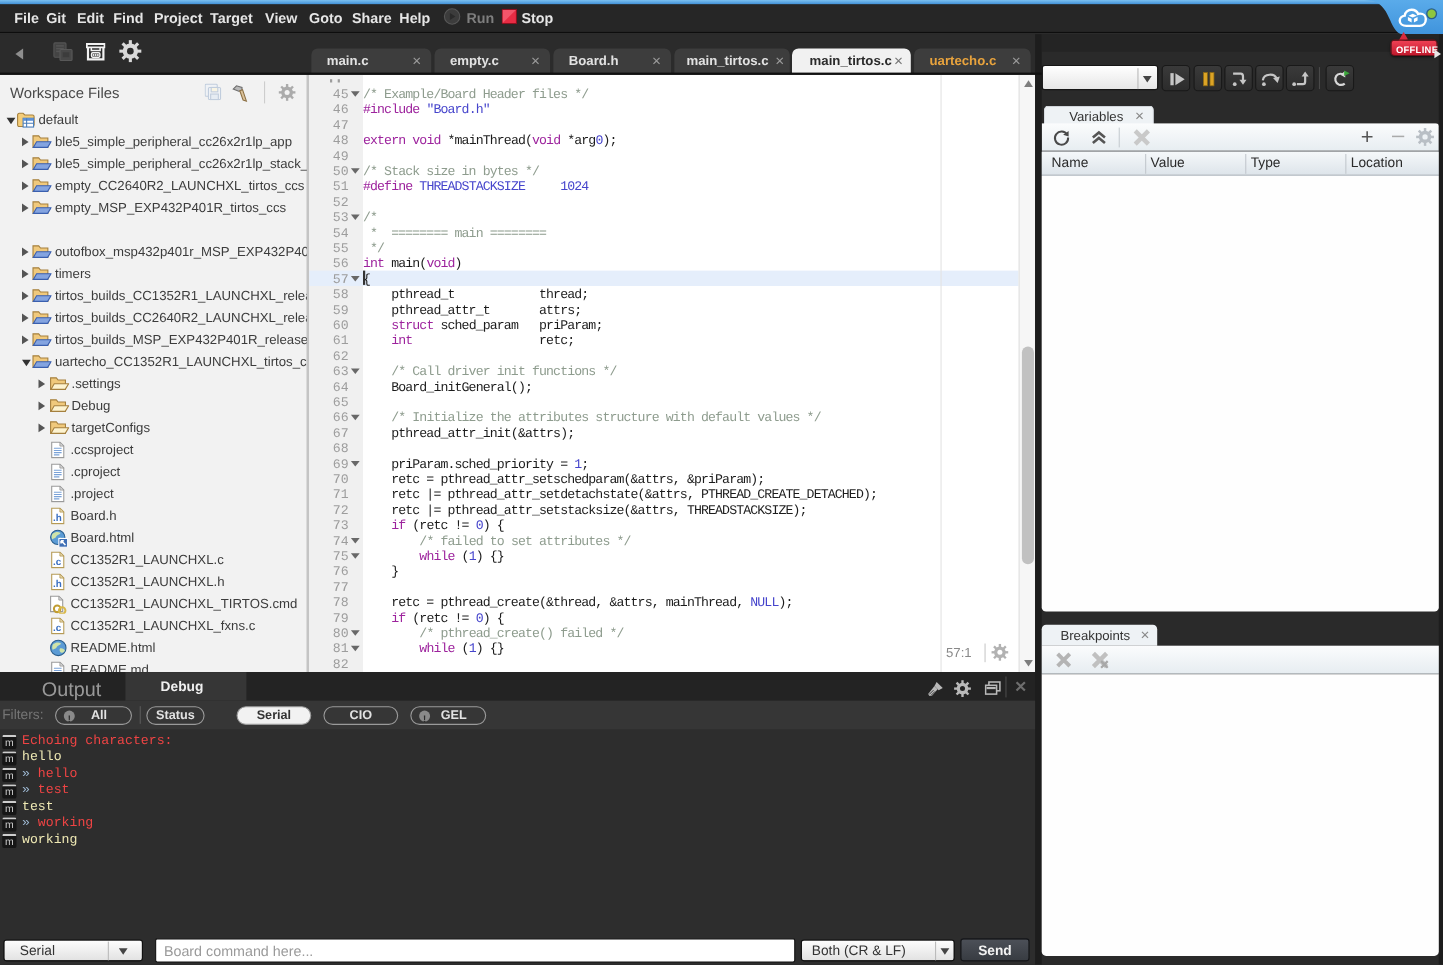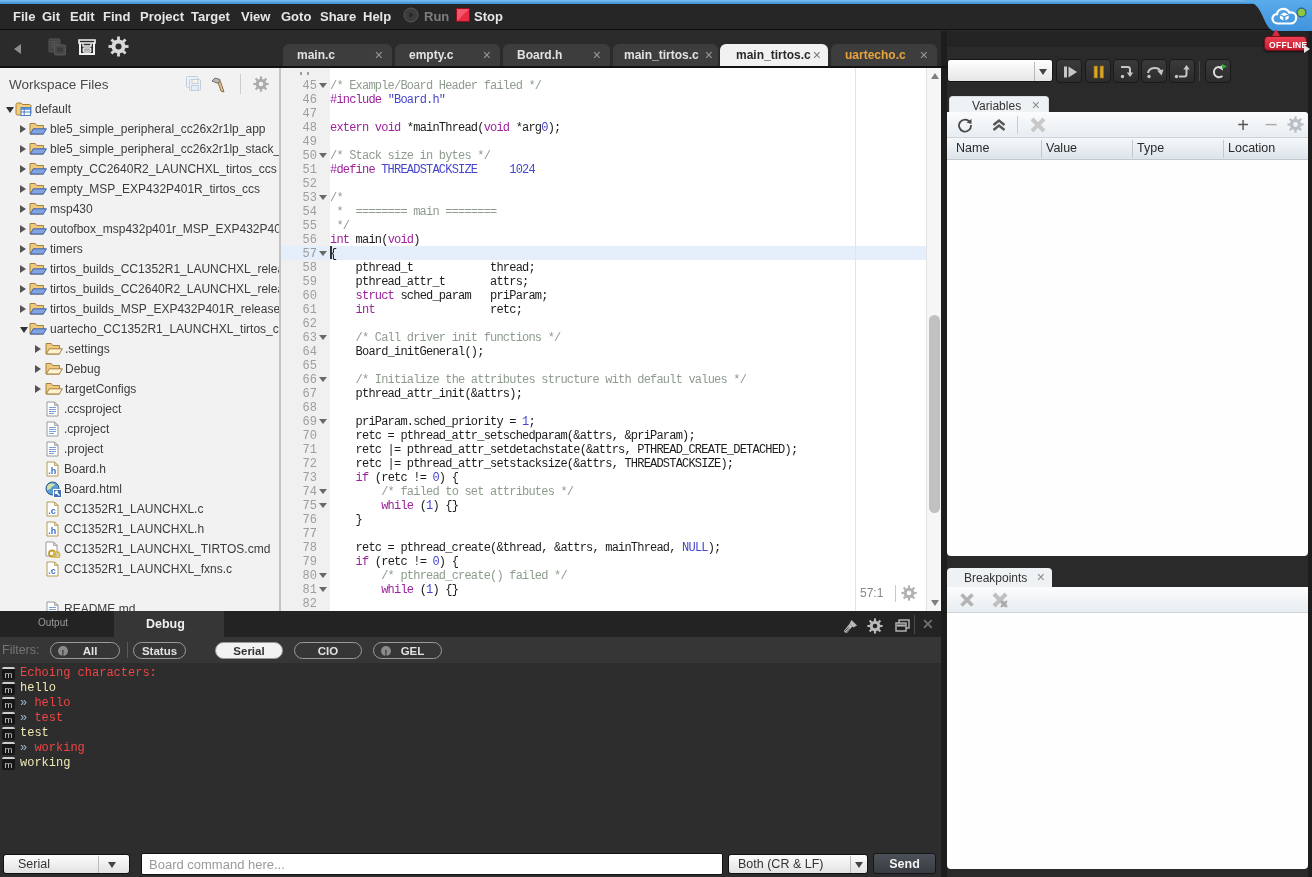--- a/index.html
+++ b/index.html
@@ -233,28 +233,20 @@
         <span class="t" style="left:50px">empty_CC2640R2_LAUNCHXL_tirtos_ccs</span>
       </div>
     <div class="trow" style="top:111px">
         <div class="caret cright" style="left:20px"></div>
         <svg class="ticon pf" style="left:29px" width="18" height="15" viewBox="0 0 18 15">
           <path d="M1 2.5 L6.2 2.5 L7.8 4.5 L14.5 4.5 L14.5 13 L1 13 Z" fill="#f0c97c" stroke="#a5803e"></path>
           <path d="M4.3 7.8 L17.4 7.8 L14.3 13 L1.3 13 Z" fill="#84a4e0" stroke="#3a5fae"></path>
         </svg>
         <span class="t" style="left:50px">empty_MSP_EXP432P401R_tirtos_ccs</span>
       </div>
-    <div class="trow" style="top:131px">
-        <div class="caret cright" style="left:20px"></div>
-        <svg class="ticon pf" style="left:29px" width="18" height="15" viewBox="0 0 18 15">
-          <path d="M1 2.5 L6.2 2.5 L7.8 4.5 L14.5 4.5 L14.5 13 L1 13 Z" fill="#f0c97c" stroke="#a5803e"></path>
-          <path d="M4.3 7.8 L17.4 7.8 L14.3 13 L1.3 13 Z" fill="#84a4e0" stroke="#3a5fae"></path>
-        </svg>
-        <span class="t" style="left:50px">msp430</span>
-      </div>
     <div class="trow" style="top:151px">
         <div class="caret cright" style="left:20px"></div>
         <svg class="ticon pf" style="left:29px" width="18" height="15" viewBox="0 0 18 15">
           <path d="M1 2.5 L6.2 2.5 L7.8 4.5 L14.5 4.5 L14.5 13 L1 13 Z" fill="#f0c97c" stroke="#a5803e"></path>
           <path d="M4.3 7.8 L17.4 7.8 L14.3 13 L1.3 13 Z" fill="#84a4e0" stroke="#3a5fae"></path>
         </svg>
         <span class="t" style="left:50px">outofbox_msp432p401r_MSP_EXP432P401R_ti</span>
       </div>
     <div class="trow" style="top:171px">
         <div class="caret cright" style="left:20px"></div>
@@ -393,20 +385,28 @@
         </svg>
         <span class="t" style="left:64px">CC1352R1_LAUNCHXL_TIRTOS.cmd</span>
       </div>
     <div class="trow" style="top:491px">
         <svg class="ticon" style="left:46px" width="13" height="16" viewBox="0 0 13 16">
           <path d="M1 1 L8.5 1 L12 4.5 L12 15 L1 15 Z" fill="#fff" stroke="#b59a55"></path>
           <path d="M8.5 1 L8.5 4.5 L12 4.5 Z" fill="#ecdeb4" stroke="#b59a55" stroke-width=".8"></path>
           <text x="2.2" y="13" font-family="Liberation Sans" font-size="9" font-weight="bold" fill="#3a6fc0">.c</text>
         </svg>
         <span class="t" style="left:64px">CC1352R1_LAUNCHXL_fxns.c</span>
+      </div>
+    <div class="trow" style="top:511px">
+        <svg class="ticon" style="left:45px" width="17" height="17" viewBox="0 0 17 17">
+          <circle cx="8" cy="8" r="7" fill="#5b9bd5" stroke="#2a5e8c"></circle>
+          <path d="M3.5 4.5 C5.5 3 8.5 2.5 10.5 4 C9.5 6 7 5.5 6.5 7.5 C6 9.3 4 8.5 3 10 C2.1 8 2.3 6 3.5 4.5 Z" fill="#cfe3a8"></path>
+          <path d="M9.5 8.5 C11.5 8 13.5 9 14 10.5 C13 12 11 13 10 12 C9.3 11.1 8.7 9.5 9.5 8.5 Z" fill="#cfe3a8"></path>
+        </svg>
+        <span class="t" style="left:64px">README.html</span>
       </div>
     <div class="trow" style="top:531px">
         <svg class="ticon" style="left:46px" width="13" height="16" viewBox="0 0 13 16">
           <path d="M1 1 L8.5 1 L12 4.5 L12 15 L1 15 Z" fill="#fff" stroke="#9a9a9a"></path>
           <path d="M8.5 1 L8.5 4.5 L12 4.5 Z" fill="#dcdcdc" stroke="#9a9a9a" stroke-width=".8"></path>
           <g stroke="#7aa2d8" stroke-width="1">
             <path d="M3 6.5 h7 M3 8.5 h7 M3 10.5 h7"></path>
           </g>
         </svg>
         <span class="t" style="left:64px">README.md</span>
@@ -463,21 +463,21 @@
     <div class="fold" style="top:127px"></div>
     <div class="fold" style="top:183px"></div>
     <div class="fold" style="top:267px"></div>
     <div class="fold" style="top:309px"></div>
     <div class="fold" style="top:351px"></div>
     <div class="fold" style="top:421px"></div>
     <div class="fold" style="top:435px"></div>
     <div class="fold" style="top:505px"></div>
     <div class="fold" style="top:519px"></div>
     <div id="code">
-<span class="c">/* Example/Board Header failed */</span>
+<span class="c">/* Example/Board Header files */</span>
 <span class="k">#include</span> <span class="s">"Board.h"</span>
 
 <span class="k">extern</span> <span class="k">void</span> *mainThread(<span class="k">void</span> *arg<span class="s">0</span>);
 
 <span class="c">/* Stack size in bytes */</span>
 <span class="k">#define</span> <span class="s">THREADSTACKSIZE</span>     <span class="s">1024</span>
 
 <span class="c">/*</span>
 <span class="c"> *  ======== main ========</span>
 <span class="c"> */</span>
@@ -629,21 +629,21 @@
       <svg class="abs" style="left:44px;top:4px" width="18" height="18" viewBox="0 0 18 18">
           <path d="M3 3 L15 15 M15 3 L3 15" stroke="#c0c0c0" stroke-width="4"></path>
           <path d="M10 10 L16 16 M16 10 L10 16" stroke="#a8a8a8" stroke-width="2"></path>
         </svg>
     </div>
     <div class="abs" style="left:6px;top:582px;width:361px;height:256px;background:#fefefe;border-radius:0 0 4px 4px"></div>
   </div>
   <div id="console" class="abs">
     <div class="abs" style="left:0;top:0;width:941px;height:26px;background:#232323"></div>
     <div class="abs" style="left:114px;top:0;width:110px;height:26px;background:#363636"></div>
-    <span class="abs" style="left:38px;top:6px;font-size:10px;color:#989898">Output</span>
+    <span class="abs" style="left:38px;top:6px;font-size:18px;color:#989898">Output</span>
     <span class="abs" style="left:146px;top:6px;font-size:12.5px;font-weight:bold;color:#f0f0f0">Debug</span>
     <svg class="abs" style="left:843px;top:8px" width="15" height="15" viewBox="0 0 16 16">
         <path d="M9 1 L15 7 L11 9 L7 5 Z" fill="#b9b9b9"></path>
         <path d="M7 5 L10 8 L5 14 C3.5 15.5 1 14.5 1 12.5 Z" fill="#b9b9b9"></path>
         <path d="M2 13 L6 9 M3.5 14.2 L7.5 10.2" stroke="#333" stroke-width=".9"></path>
       </svg>
     <svg class="abs" style="left:867px;top:7px" width="16" height="16" viewBox="0 0 21 21">
         <g fill="#b9b9b9">
           <rect x="9.1" y="0.5" width="2.8" height="4.5"></rect>
           <rect x="9.1" y="16" width="2.8" height="4.5"></rect>

